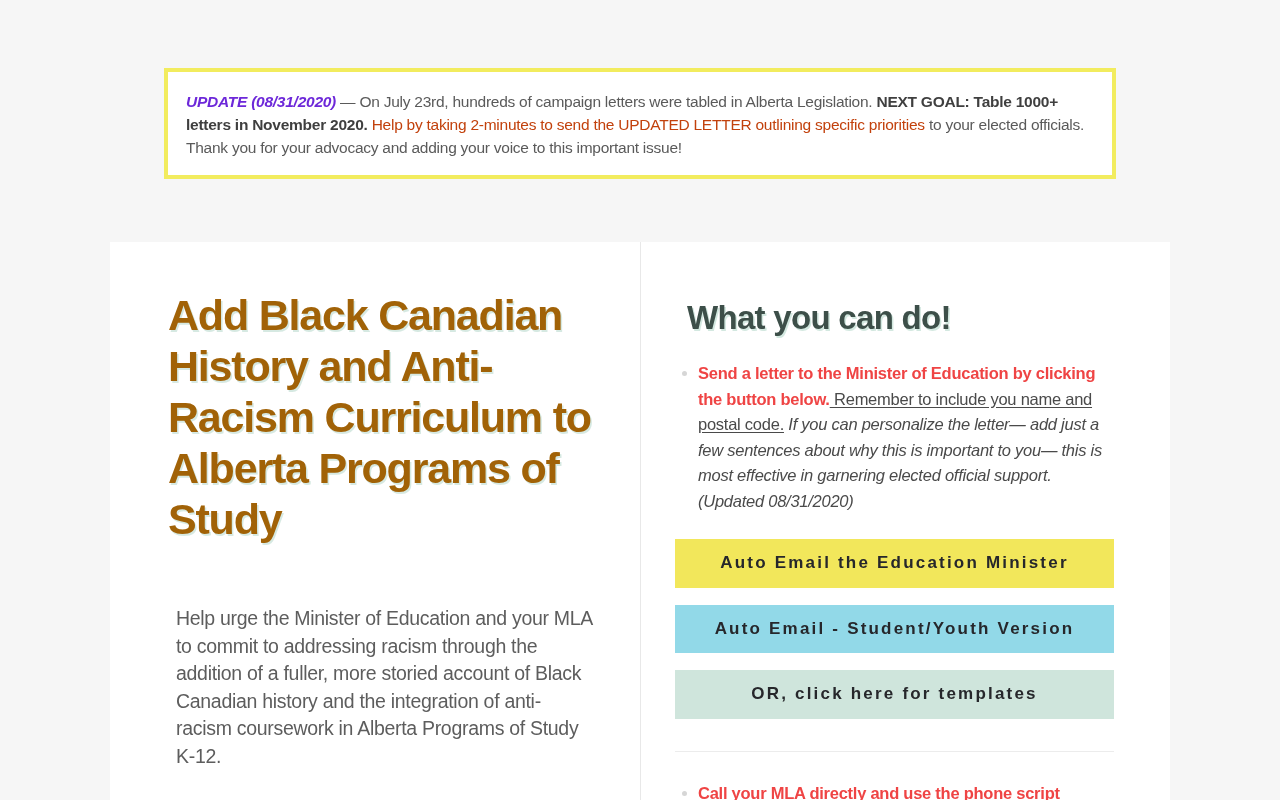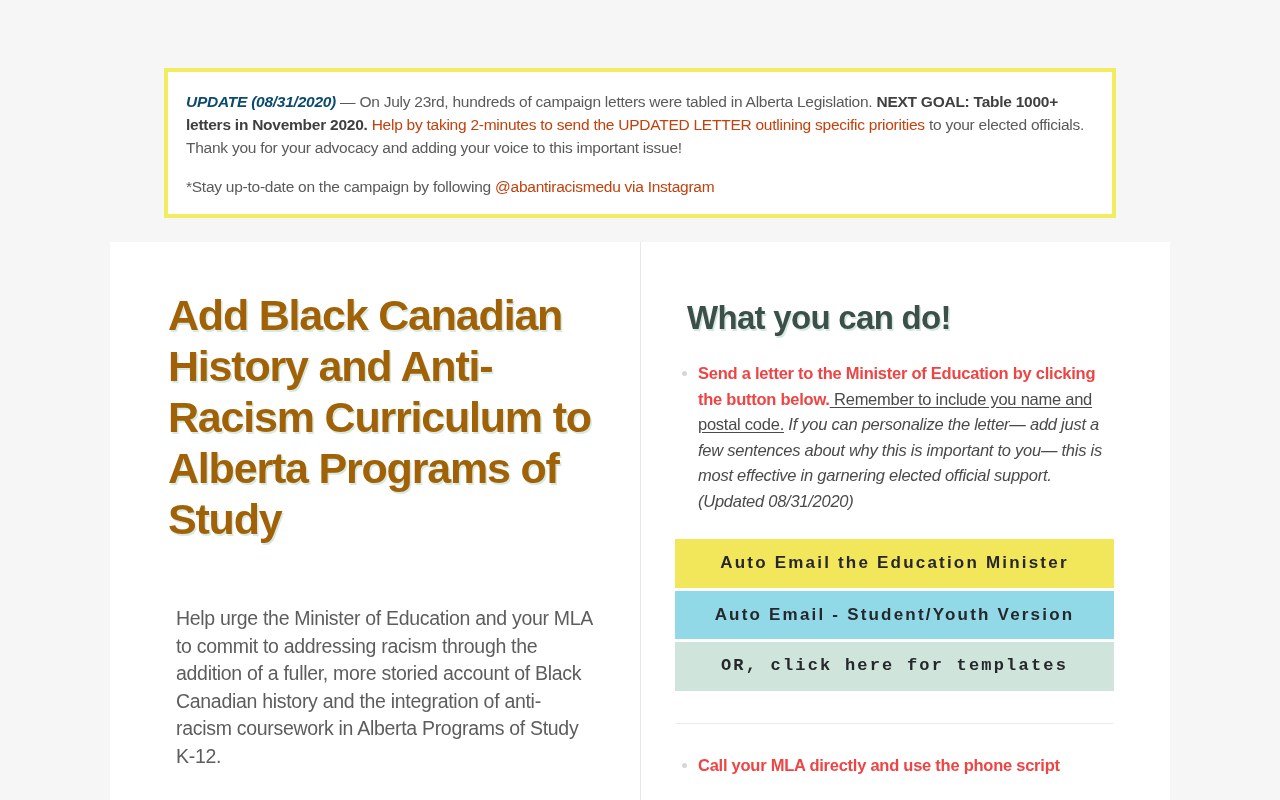--- a/index.html
+++ b/index.html
@@ -32,21 +32,21 @@
     line-height: 23px;
     color: #5a5a5a;
     letter-spacing: -0.25px;
   }
   .banner p.second {
     margin-top: 16px;
   }
   .banner .bi {
     font-weight: bold;
     font-style: italic;
-    color: #0c4a6e;
+    color: #6d28d9;
   }
   .banner .b {
     font-weight: bold;
     color: #3f3f3f;
   }
   .banner a,
   .banner .lnk {
     color: #c2410c;
     text-underline-offset: 1px;
   }
@@ -141,40 +141,39 @@
     padding: 15px 10px;
     font-family: "Liberation Sans", sans-serif;
     font-size: 17px;
     font-weight: bold;
     letter-spacing: 2.2px;
     color: #26272b;
     text-align: center;
     cursor: pointer;
     line-height: 1.1;
   }
-  .cta + .cta { margin-top: 3px; }
+  .cta + .cta { margin-top: 17px; }
   .cta-yellow { background: #f2e75b; }
   .cta-blue   { background: #92d9e8; }
-  .cta-mint   { background: #cfe5dc; font-family: Liberation Mono, monospace; }
+  .cta-mint   { background: #cfe5dc; }
 
   .divider {
     margin: 32px 0 0 0;
     border: 0;
     border-top: 1px solid #ececec;
   }
   ul.actions.second {
     margin-top: 29px;
   }
 </style>
 </head>
 <body>
 
 <div class="banner">
   <p><span class="bi">UPDATE (08/31/2020)</span><span> — </span><span>On July 23rd, hundreds of campaign letters were tabled in Alberta Legislation. </span><span class="b">NEXT GOAL: Table 1000+ letters in November 2020.</span><span> </span><span class="lnk">Help by taking 2-minutes to send the UPDATED LETTER outlining specific priorities</span><span> to your elected officials. Thank you for your advocacy and adding your voice to this important issue!</span></p>
-  <p class="second"><span>*Stay up-to-date on the campaign by following </span><span class="lnk">@abantiracismedu via Instagram</span></p>
 </div>
 
 <div class="card">
 
   <div class="col-left">
     <h1 class="page-title">Add Black Canadian History and Anti-Racism Curriculum to Alberta Programs of Study</h1>
     <p class="lead">Help urge the Minister of Education and your MLA to commit to addressing racism through the addition of a fuller, more storied account of Black Canadian history and the integration of anti-racism coursework in Alberta Programs of Study K-12.</p>
   </div>
 
   <div class="col-right">

